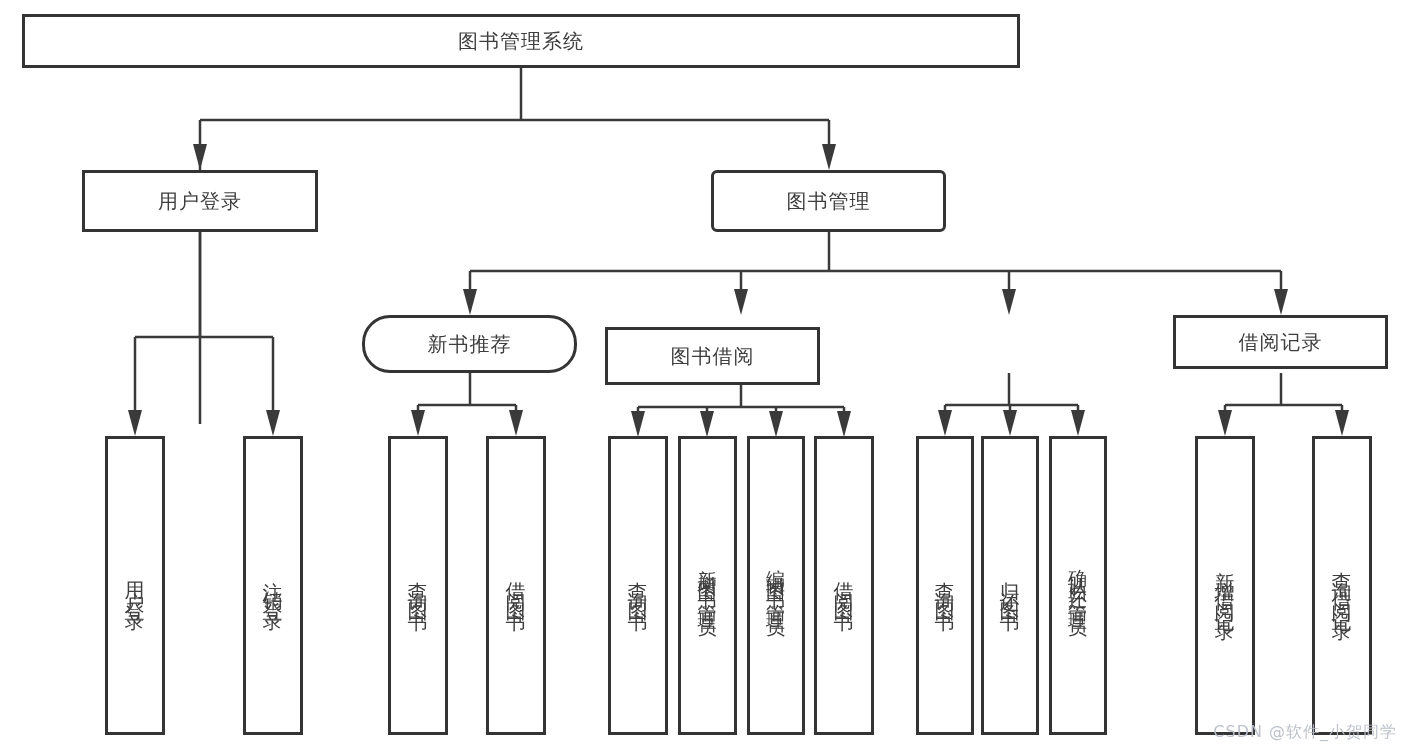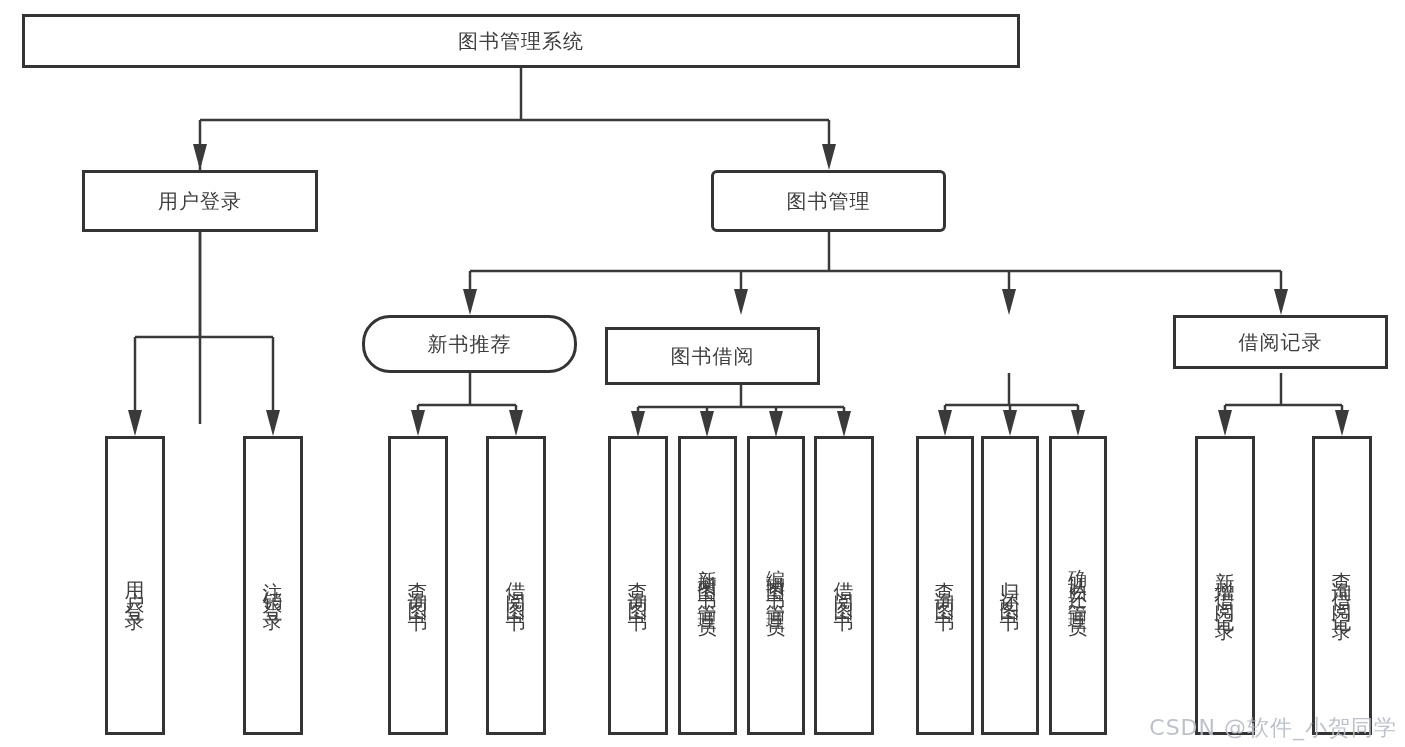--- a/index.html
+++ b/index.html
@@ -22,21 +22,21 @@
   .hnode{white-space:nowrap;}
 
   .leaf span{
     writing-mode:vertical-rl;text-orientation:mixed;
     letter-spacing:10px;line-height:1;display:block;
   }
   .leaf-long span{font-size:19px;letter-spacing:7px;}
 
   .watermark{
     position:absolute;right:8px;bottom:4px;z-index:5;
-    color:var(--watermark);font-size:22px;letter-spacing:1px;opacity:.95;margin-left:28px;
+    color:var(--watermark);font-size:16px;letter-spacing:1px;opacity:.95;margin-left:28px;
   }
 </style>
 </head>
 <body>
 
 <div id="canvas">
 
   <svg class="wires" viewBox="0 0 1405 747" xmlns="http://www.w3.org/2000/svg">
     <g>
       <path d="M521,68 V120"></path>

